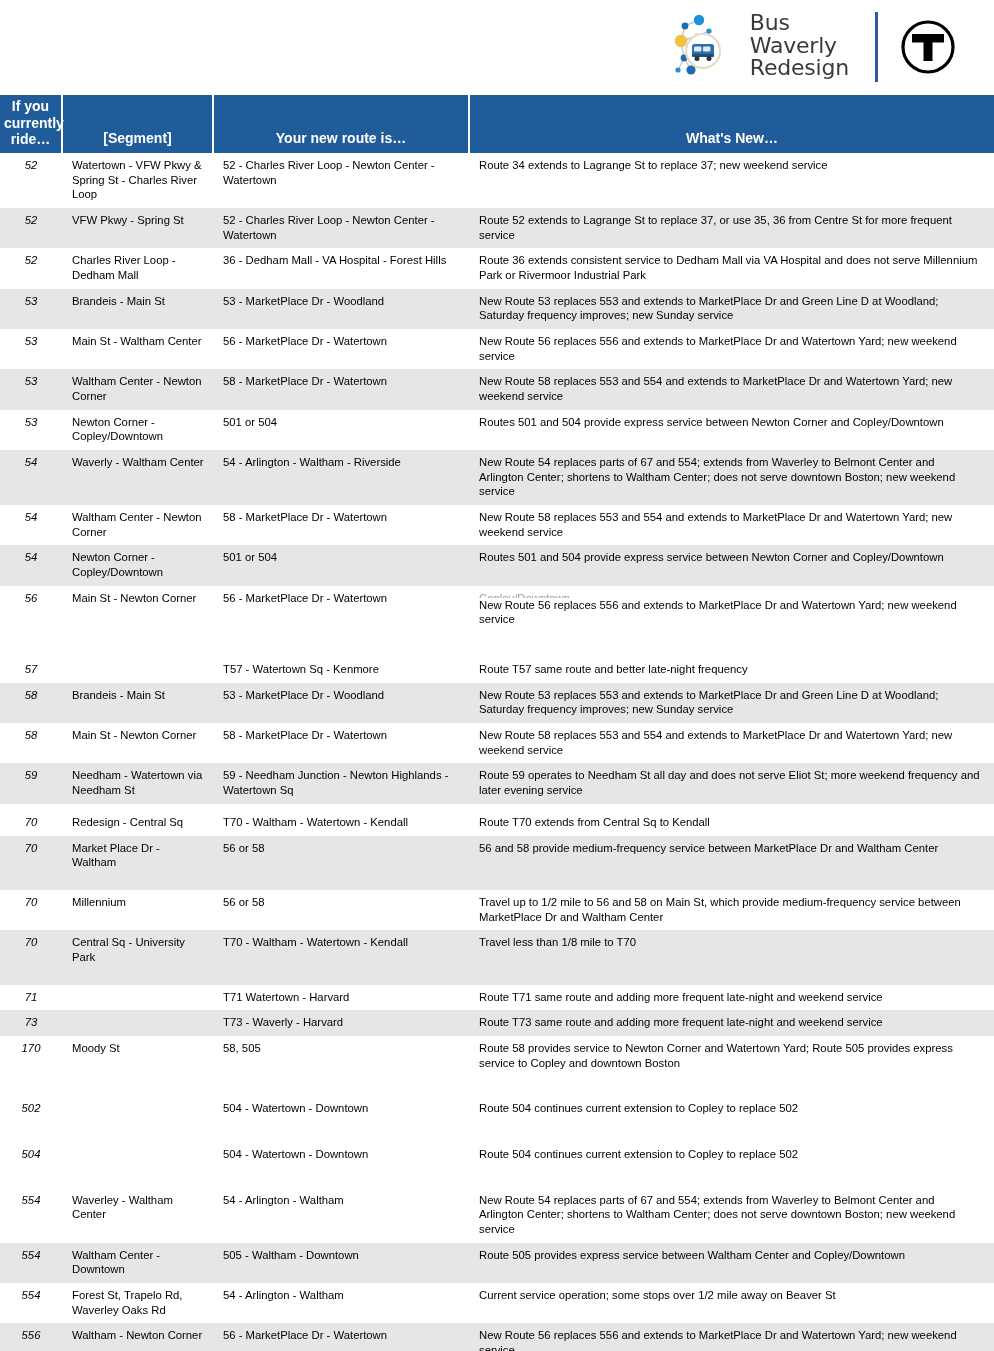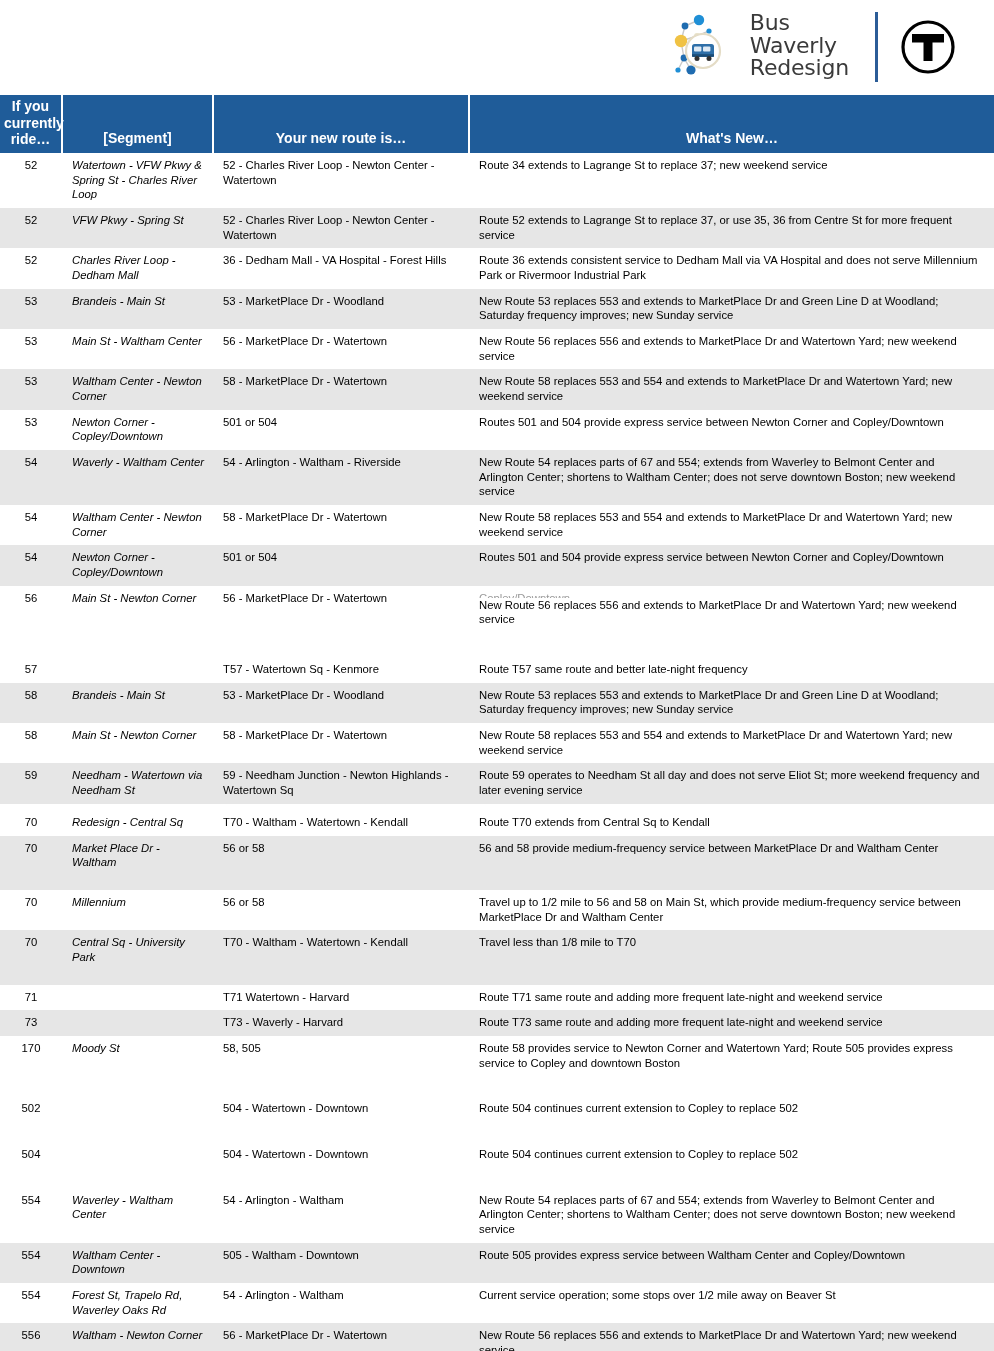--- a/index.html
+++ b/index.html
@@ -96,22 +96,23 @@
     border: none;
   }
   tbody tr.shade td { background: #e6e6e6; }
   tbody tr.plain td { background: #ffffff; }
 
   td.ride {
     text-align: center;
     padding-left: 2px;
     padding-right: 2px;
     white-space: nowrap;
-  }
-  td.segment  { padding-left: 10px; font-style: italic; }
+    font-style: italic;
+  }
+  td.segment  { padding-left: 10px; }
   td.newroute { padding-left: 10px; }
   td.whatsnew { padding-left: 10px; padding-right: 14px; }
 
   
   tr.tall td    { padding-bottom: 20px; }
   tr.taller td  { padding-bottom: 30px; }
   tr.pad-top td { padding-top: 11px; }
 
   
   .ghost {

